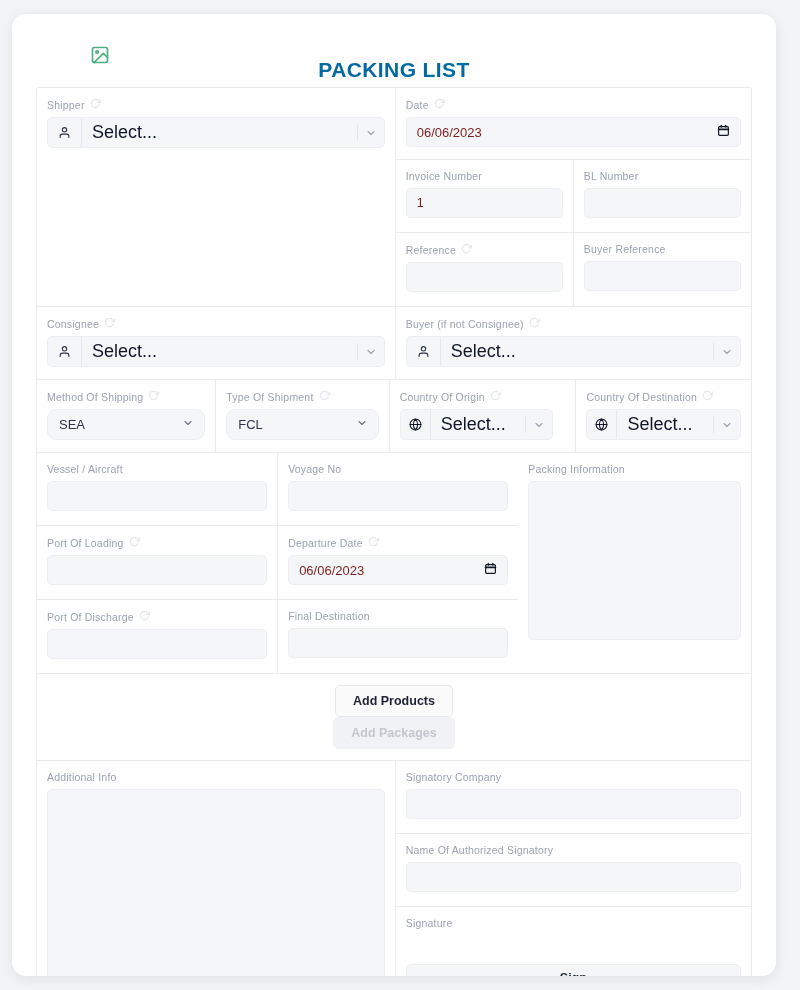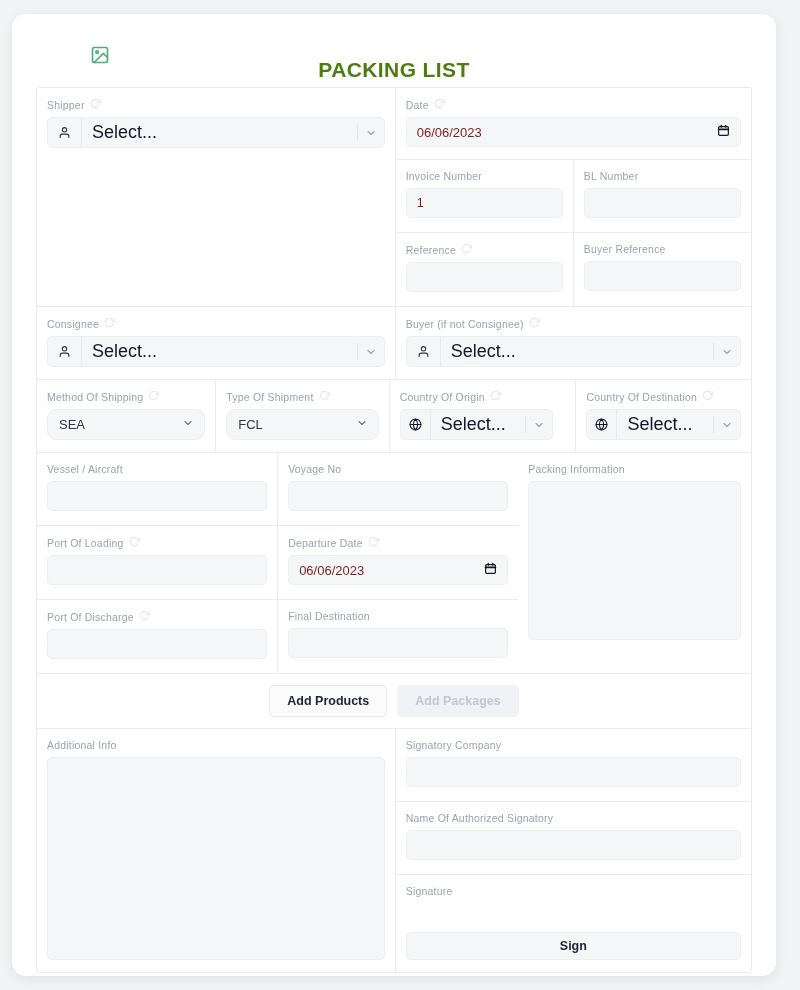--- a/index.html
+++ b/index.html
@@ -38,21 +38,21 @@
   }
   .doc-title {
     position: absolute;
     left: 0;
     right: 0;
     top: 44px;
     text-align: center;
     font-size: 21px;
     font-weight: bold;
     letter-spacing: 0.4px;
-    color: #4d7c0f;
+    color: #0369a1;
   }
 
   
   .form-frame {
     margin: 0 24px;
     border: 1px solid #e8eaef;
     border-radius: 3px;
   }
 
   .row { display: flex; }
@@ -150,22 +150,22 @@
     background: #f5f6f8;
     border: 1px solid #eceef2;
     border-radius: 5px;
   }
 
   
   .btn-bar {
     display: flex;
     justify-content: center;
     align-items: center;
-    gap: 10px;
     padding: 11px 0;
+    flex-direction: column;
   }
   .btn {
     font-size: 12.5px;
     font-weight: bold;
     padding: 8px 17px;
     border-radius: 5px;
     background: #fbfbfc;
     border: 1px solid #e6e8ed;
     color: #1c2434;
     white-space: nowrap;

